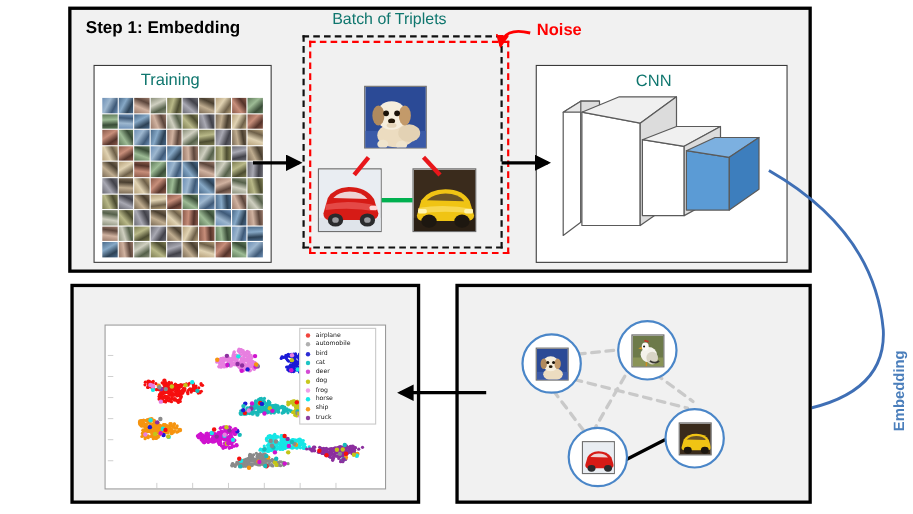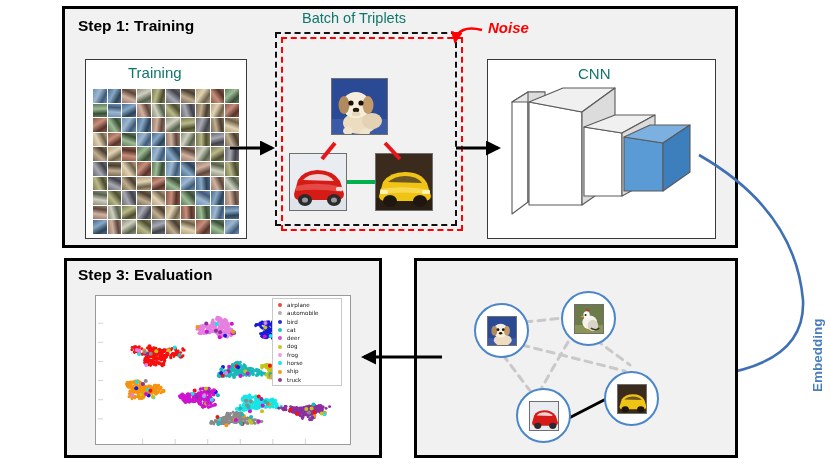--- a/index.html
+++ b/index.html
@@ -16,21 +16,21 @@
   
   .ds-grid{position:absolute;display:grid;grid-template-columns:repeat(10,1fr);grid-template-rows:repeat(10,1fr);gap:1px;}
   .ds-cell{width:100%;height:100%;}
 
   
   .dash-black{position:absolute;border:2.5px dashed #111;box-sizing:border-box;background:transparent;}
   .dash-red{position:absolute;border:2px dashed #ff0000;box-sizing:border-box;background:transparent;}
 
   .thumb{position:absolute;border:1.5px solid #6f6f6f;box-sizing:border-box;background:#ddd;overflow:hidden;}
 
-  .noise-label{position:absolute;color:#ff0000;font-weight:bold;font-style:italic;white-space:nowrap;}
+  .noise-label{position:absolute;color:#ff0000;font-weight:bold;white-space:nowrap;}
 
   svg.overlay{position:absolute;left:0;top:0;width:830px;height:467px;pointer-events:none;overflow:visible;}
 
   .embed-label{position:absolute;color:#4a7ebb;font-weight:bold;white-space:nowrap;
      transform-origin:left top;transform:rotate(-90deg);}
 
   
   .tsne{position:absolute;background:#ffffff;border:1px solid #9a9a9a;box-sizing:border-box;overflow:hidden;}
   .legendbox{position:absolute;background:#ffffff;border:1px solid #c9c9c9;box-sizing:border-box;
      padding:2px 3px 2px 3px;}
@@ -40,21 +40,21 @@
 
   .node-circle{position:absolute;border:2.2px solid #4a86c8;border-radius:50%;background:#ffffff;box-sizing:border-box;}
 </style>
 </head>
 <body>
 
 <div id="root">
 
   <div class="panel" style="left:62px;top:6px;width:676px;height:242px;"></div>
 
-  <div class="panel-title" style="left:78px;top:17px;font-size:15.5px;">Step 1: Training</div>
+  <div class="panel-title" style="left:78px;top:17px;font-size:15.5px;">Step 1: Embedding</div>
 
   <div class="whitebox" style="left:85px;top:59px;width:162px;height:180px;"></div>
   <div class="boxlabel" style="left:128px;top:64px;font-size:15px;">Training</div>
   <div class="ds-grid" id="dsgrid" style="left:93px;top:89px;width:146px;height:145px;">
       <div class="ds-cell" style="background: linear-gradient(117deg, rgb(109, 143, 181) 0%, rgb(157, 183, 207) 38%, rgb(63, 90, 120) 72%, rgb(109, 143, 181) 100%);"></div>
       <div class="ds-cell" style="background: linear-gradient(118deg, rgb(74, 106, 138) 0%, rgb(134, 168, 198) 38%, rgb(45, 66, 86) 72%, rgb(74, 106, 138) 100%);"></div>
       <div class="ds-cell" style="background: linear-gradient(23deg, rgb(154, 122, 106) 0%, rgb(208, 178, 160) 38%, rgb(92, 70, 60) 72%, rgb(154, 122, 106) 100%);"></div>
       <div class="ds-cell" style="background: linear-gradient(154deg, rgb(138, 143, 122) 0%, rgb(207, 207, 192) 38%, rgb(85, 96, 74) 72%, rgb(138, 143, 122) 100%);"></div>
       <div class="ds-cell" style="background: linear-gradient(106deg, rgb(125, 125, 82) 0%, rgb(184, 184, 136) 38%, rgb(76, 76, 49) 72%, rgb(125, 125, 82) 100%);"></div>
       <div class="ds-cell" style="background: linear-gradient(40deg, rgb(106, 106, 114) 0%, rgb(168, 168, 178) 38%, rgb(66, 66, 74) 72%, rgb(106, 106, 114) 100%);"></div>
@@ -261,21 +261,20 @@
     <defs>
       <marker id="bl" viewBox="0 0 10 10" refX="8.5" refY="5" markerWidth="5.2" markerHeight="5.2" orient="auto">
         <path d="M0 0 L10 5 L0 10 z" fill="#3f6fb5"></path>
       </marker>
     </defs>
     <path d="M699 155 Q795 210 803 300 Q806 362 716 375" fill="none" stroke="#3f6fb5" stroke-width="2.6" marker-end="url(#bl)"></path>
   </svg>
   <div class="embed-label" style="left:810px;top:392px;font-size:13.5px;">Embedding</div>
 
   <div class="panel" style="left:64px;top:258px;width:318px;height:200px;"></div>
-  <div class="panel-title" style="left:78px;top:266px;font-size:15.5px;">Step 3: Evaluation</div>
 
   <div class="tsne" id="tsne" style="left:95px;top:295px;width:256px;height:150px;">
     <svg id="tsne-svg" width="256" height="150" viewBox="0 0 256 150">
         <g stroke="#c8c8c8" stroke-width="0.8">
           <line x1="2" x2="7" y1="27.142857142857142" y2="27.142857142857142"></line>
           <line x1="2" x2="7" y1="46.285714285714285" y2="46.285714285714285"></line>
           <line x1="2" x2="7" y1="65.42857142857143" y2="65.42857142857143"></line>
           <line x1="2" x2="7" y1="84.57142857142857" y2="84.57142857142857"></line>
           <line x1="2" x2="7" y1="103.71428571428571" y2="103.71428571428571"></line>
           <line x1="2" x2="7" y1="122.85714285714286" y2="122.85714285714286"></line>

